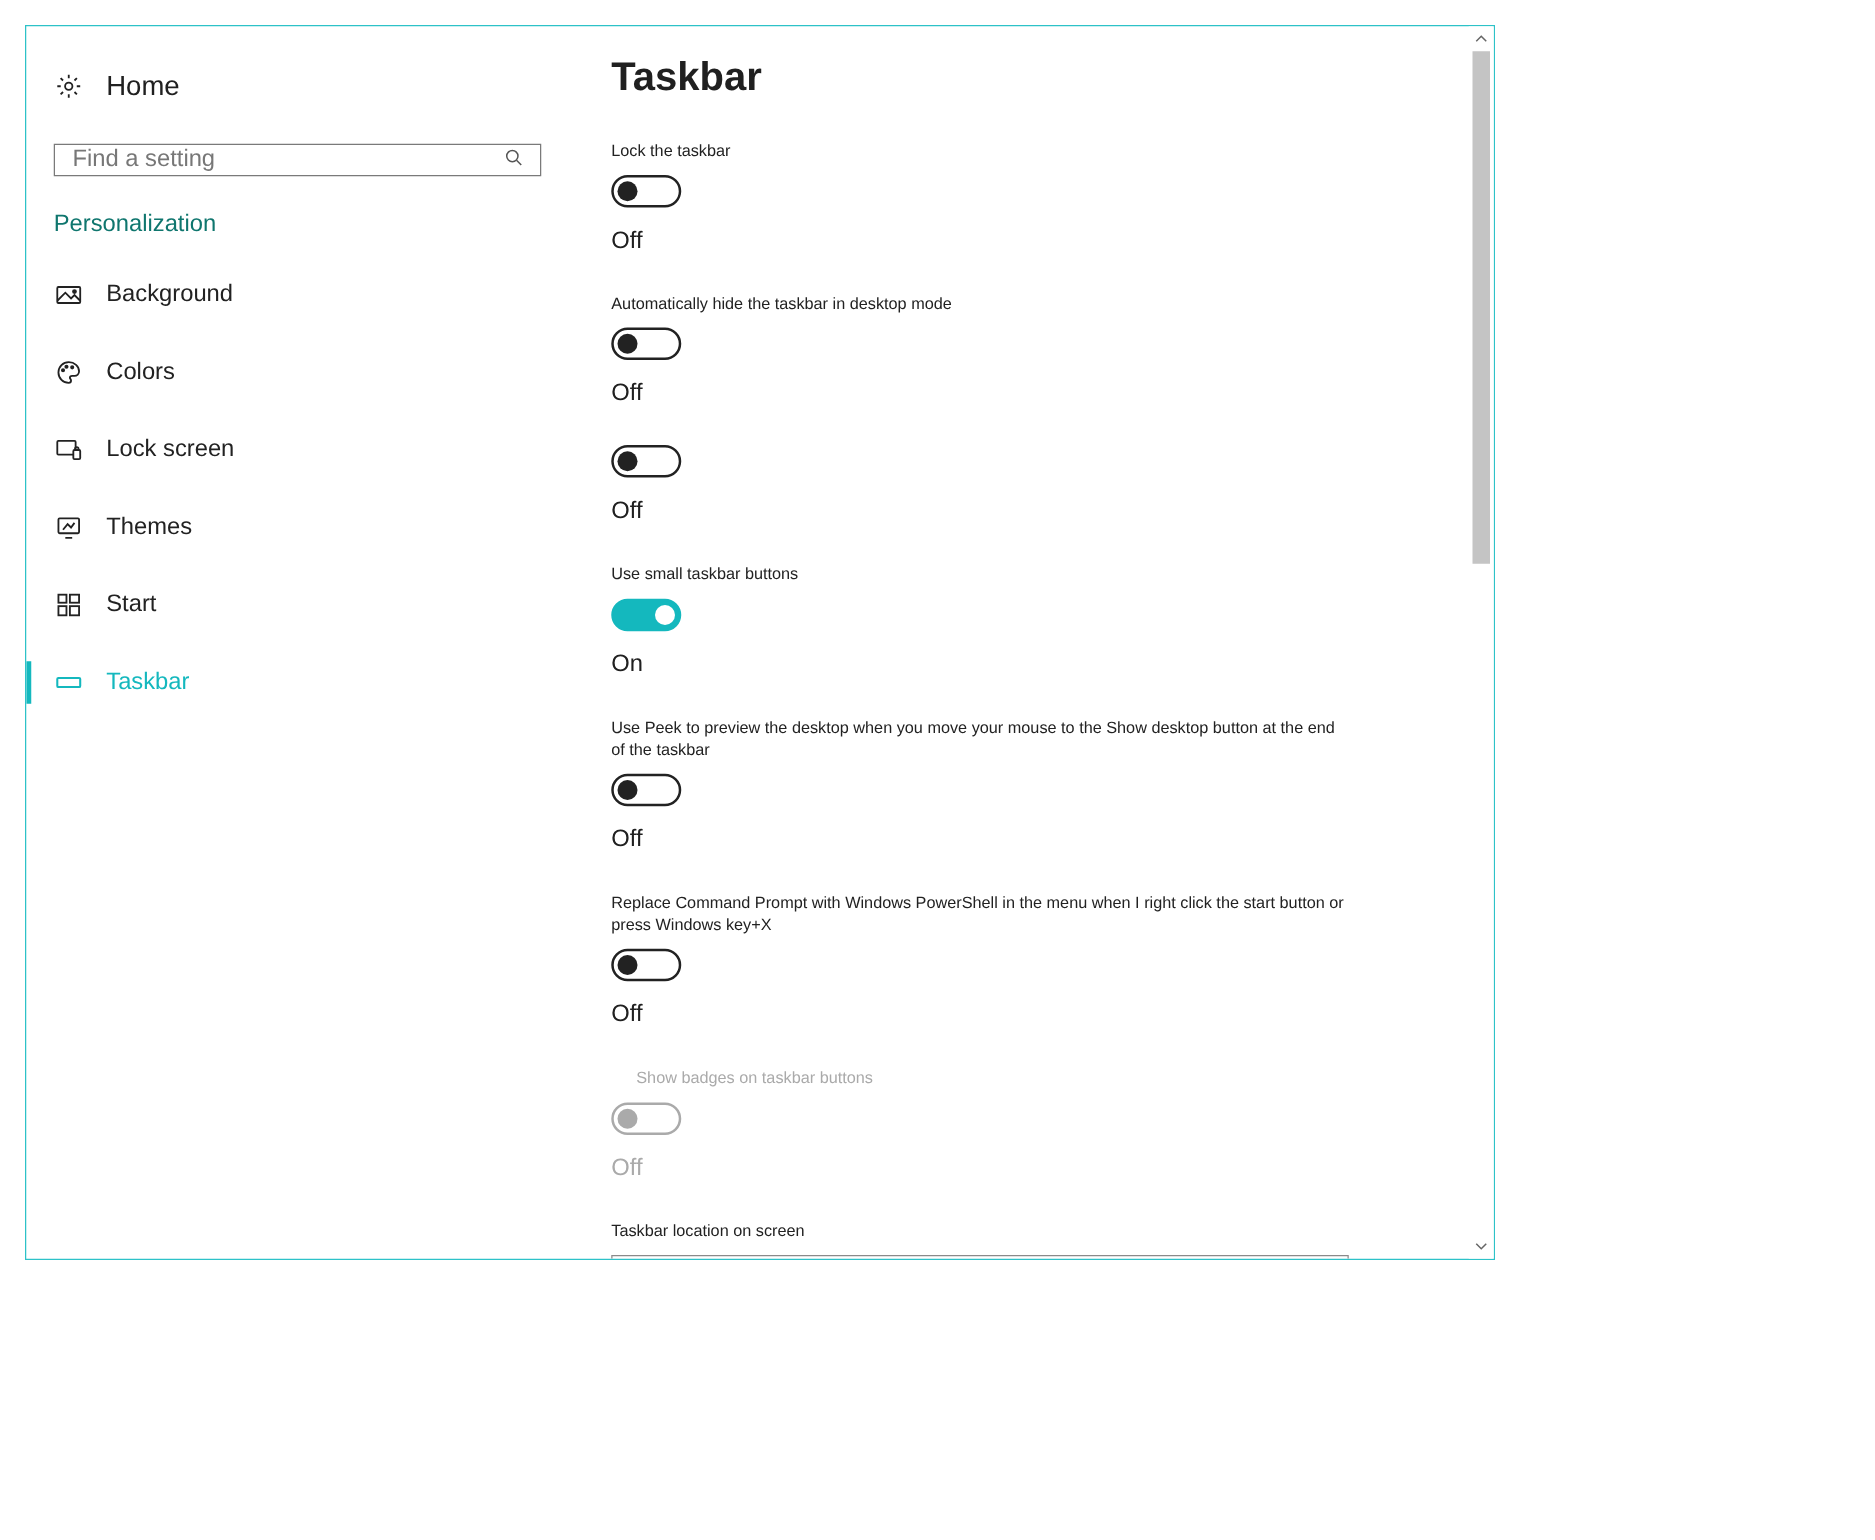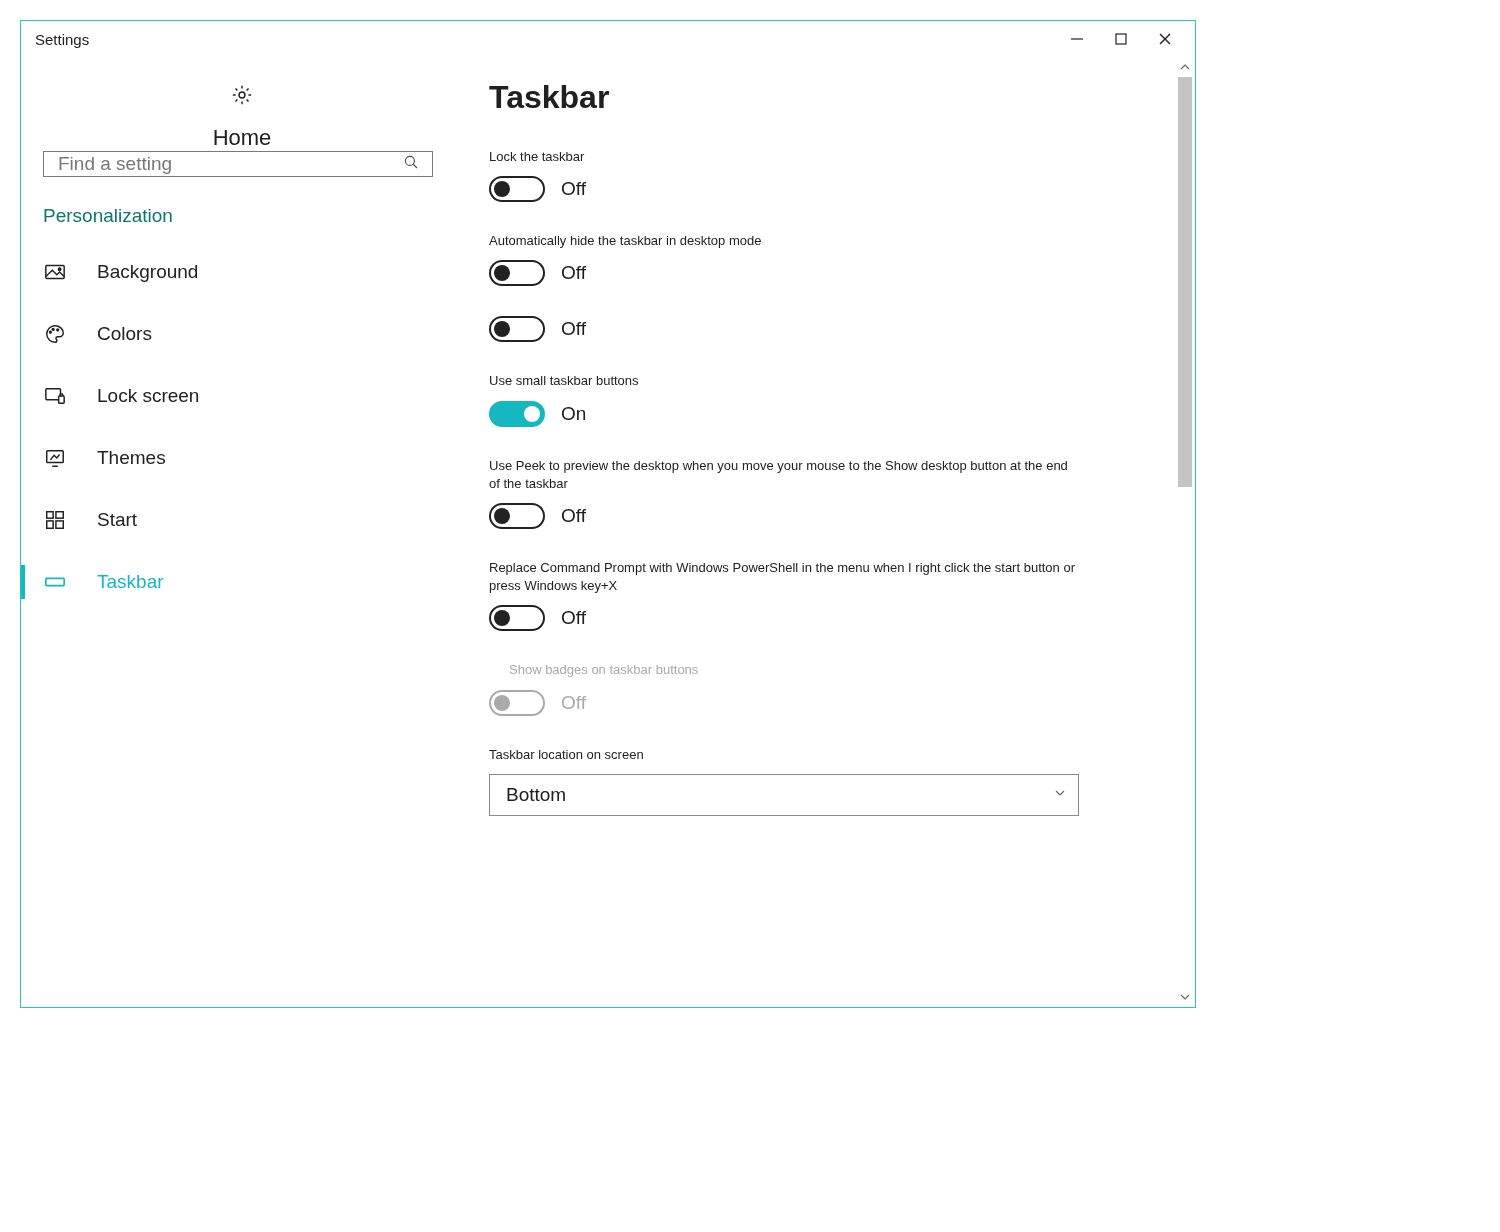--- a/index.html
+++ b/index.html
@@ -48,21 +48,20 @@
     padding: 26px 0 0 0;
     flex-shrink: 0;
   }
   .home-row {
     display: flex;
     align-items: center;
     gap: 18px;
     padding: 0 0 0 22px;
     font-size: 22px;
     height: 44px;
-    flex-direction: column;
   }
   .search-wrap {
     margin: 24px 0 0 22px;
     width: 390px;
     height: 26px;
     border: 1px solid #7a7a7a;
     display: flex;
     align-items: center;
     padding: 0 12px;
   }
@@ -76,21 +75,21 @@
   }
   .search-input::placeholder { color: #777; }
   .category {
     margin: 28px 0 14px 22px;
     font-size: 19px;
     color: #0f766e;
   }
   .nav-item {
     display: flex;
     align-items: center;
-    gap: 30px;
+    gap: 18px;
     padding: 0 0 0 22px;
     height: 62px;
     font-size: 19px;
     color: #222;
     position: relative;
   }
   .nav-item.active {
     color: #14b8be;
   }
   .nav-item.active::before {
@@ -128,22 +127,23 @@
   }
   .setting-label {
     font-size: 13px;
     color: #222;
     margin-bottom: 10px;
     line-height: 1.4;
   }
   .setting.disabled .setting-label { color: #aaa; margin-left: 20px; }
   .toggle-row {
     display: flex;
-    align-items: center;
+    align-items: flex-start;
     gap: 16px;
+    flex-direction: column;
   }
   .toggle {
     width: 56px;
     height: 26px;
     border-radius: 13px;
     position: relative;
     flex-shrink: 0;
   }
   .toggle.off {
     border: 2px solid #222;
@@ -222,40 +222,20 @@
     top: 0;
     height: 410px;
     background: #c4c4c4;
   }
 </style>
 </head>
 <body>
 
 <div class="window">
 
-  <div class="titlebar">
-    <span>Settings</span>
-    <span class="spacer"></span>
-    <div class="win-ctrl">
-      <svg viewBox="0 0 14 14">
-          <line x1="1" y1="7" x2="13" y2="7" stroke="#222" stroke-width="1.2"></line>
-        </svg>
-    </div>
-    <div class="win-ctrl">
-      <svg viewBox="0 0 14 14">
-          <rect x="2" y="2" width="10" height="10" fill="none" stroke="#222" stroke-width="1.2"></rect>
-        </svg>
-    </div>
-    <div class="win-ctrl">
-      <svg viewBox="0 0 14 14">
-          <line x1="2" y1="2" x2="12" y2="12" stroke="#222" stroke-width="1.4"></line>
-          <line x1="12" y1="2" x2="2" y2="12" stroke="#222" stroke-width="1.4"></line>
-        </svg>
-    </div>
-  </div>
 
   <div class="body">
 
     <div class="sidebar">
       <div class="home-row">
         <span class="nav-icon">
           <svg viewBox="0 0 24 24" fill="none" stroke="#222" stroke-width="1.6">
               <circle cx="12" cy="12" r="3.2"></circle>
               <path d="M12 2v3M12 19v3M4.9 4.9l2.1 2.1M17 17l2.1 2.1M2 12h3M19 12h3M4.9 19.1l2.1-2.1M17 7l2.1-2.1"></path>
             </svg>

